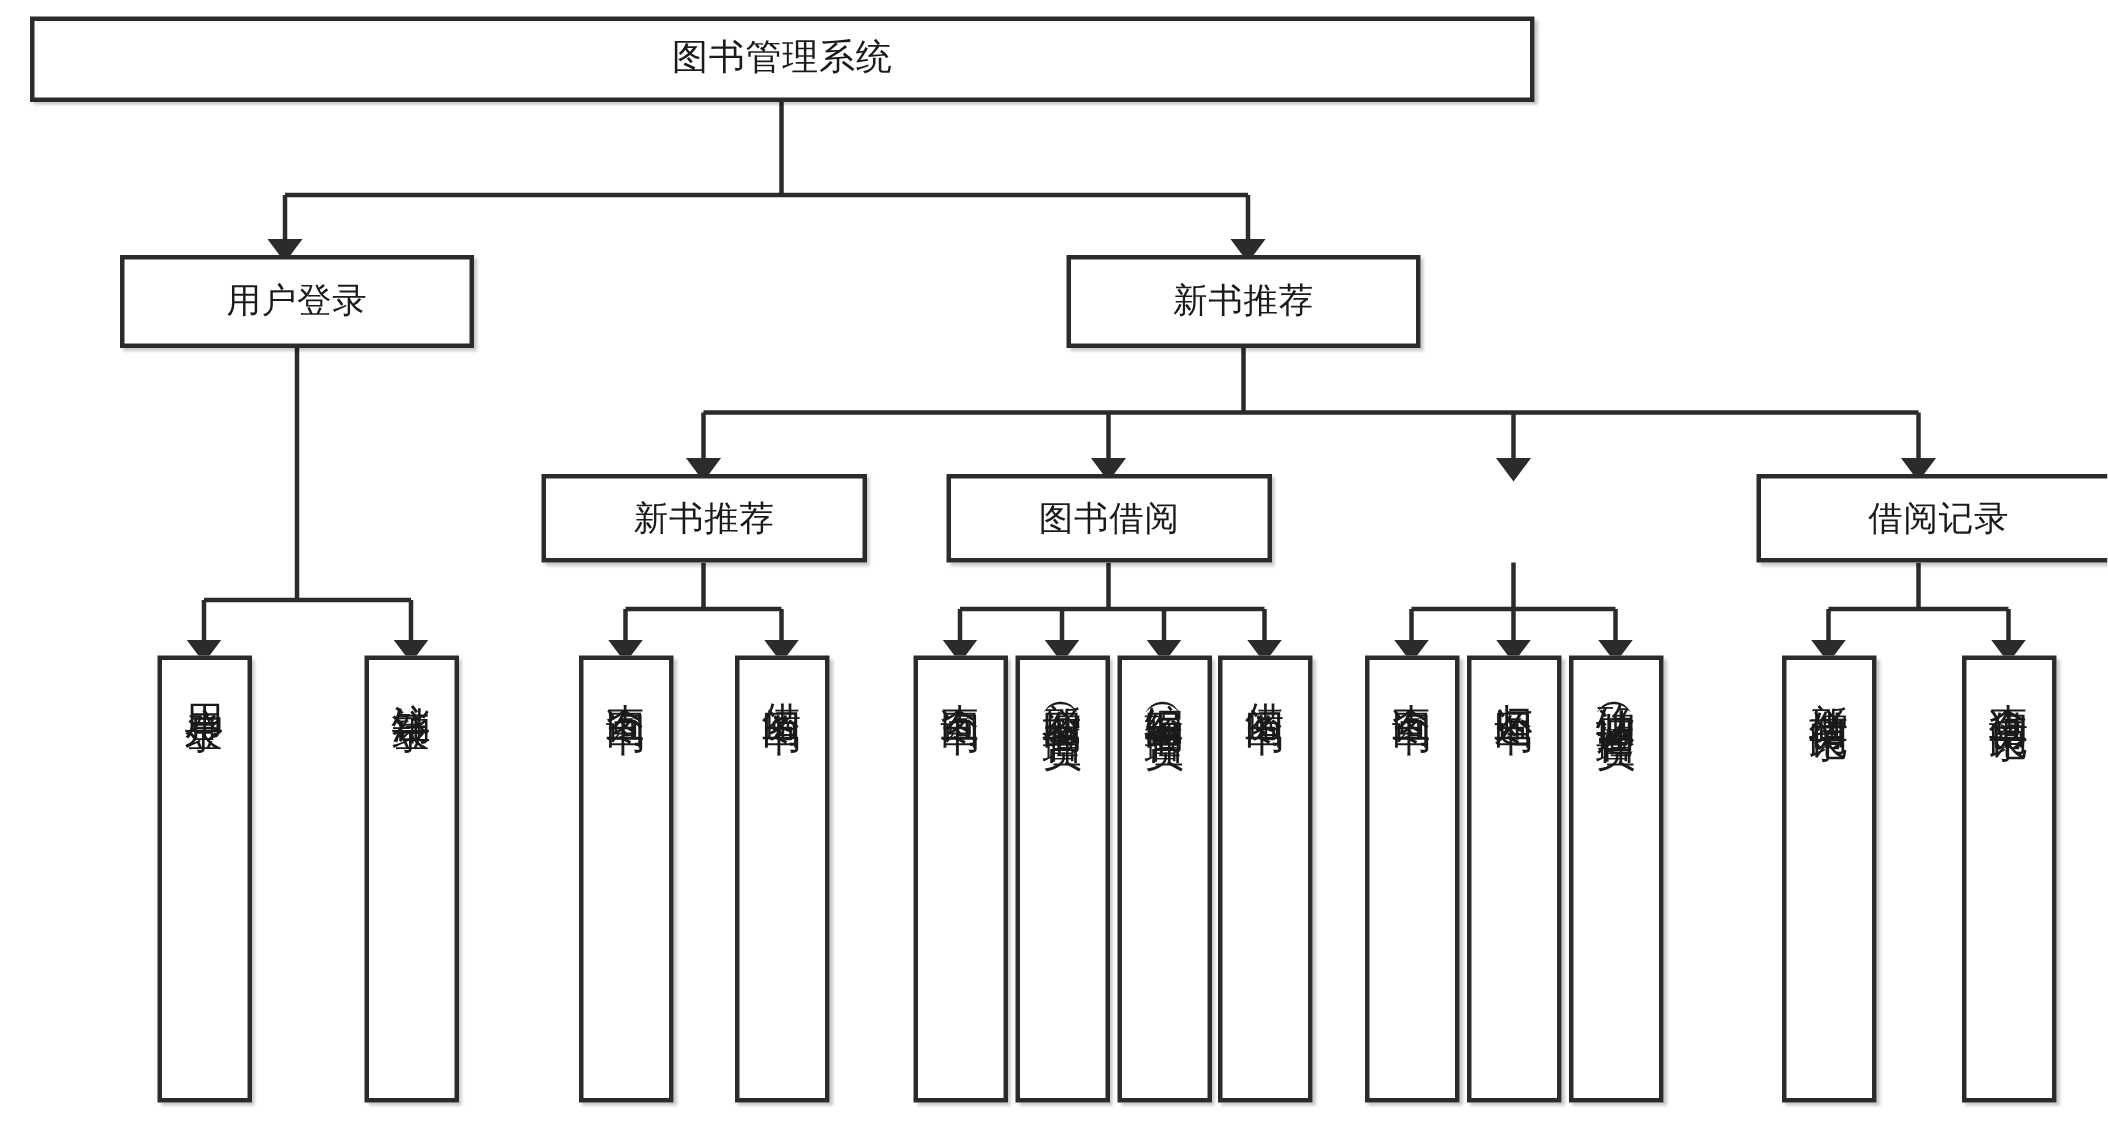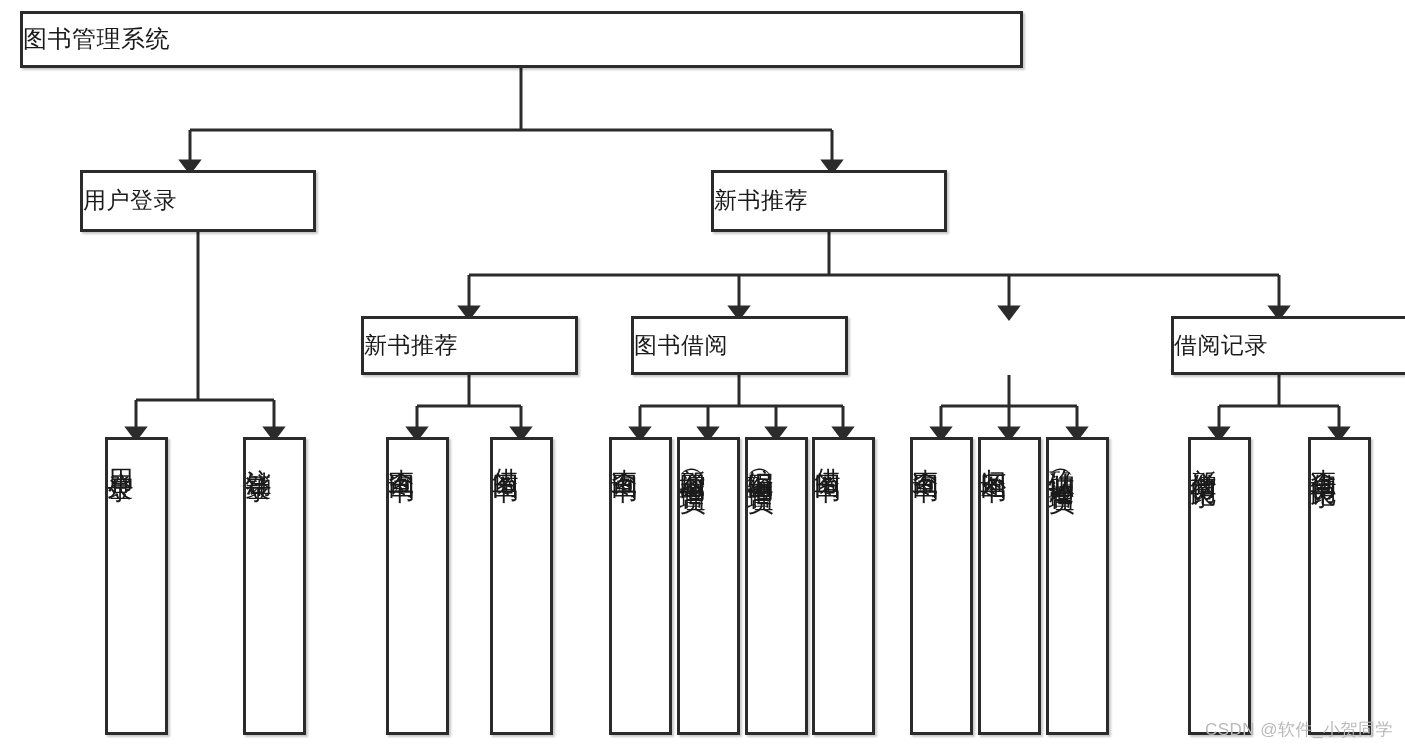--- a/index.html
+++ b/index.html
@@ -25,20 +25,21 @@
     height: 747px;
     pointer-events: none;
   }
   .node {
     position: absolute;
     box-sizing: border-box;
     border: 3px solid #2b2b2b;
     background: #ffffff;
     display: flex;
     align-items: center;
+    justify-content: center;
     color: #1a1a1a;
     box-shadow: 2px 2px 2px rgba(0,0,0,0.22);
   }
   .node .lbl {
     display: block;
     text-align: center;
     line-height: 1.18;
     color: #1a1a1a;
   }
   
@@ -189,15 +190,14 @@
     <span class="lbl">确认归还（管理员）</span>
   </div>
 
   <div class="node v" style="left:1188px; top:437px; width:63px; height:298px;">
     <span class="lbl">新增借阅记录</span>
   </div>
   <div class="node v" style="left:1308px; top:437px; width:63px; height:298px;">
     <span class="lbl">查询借阅记录</span>
   </div>
 
-  <div id="watermark">CSDN @软件_小贺同学</div>
 
 </div>
 
 </body></html>

